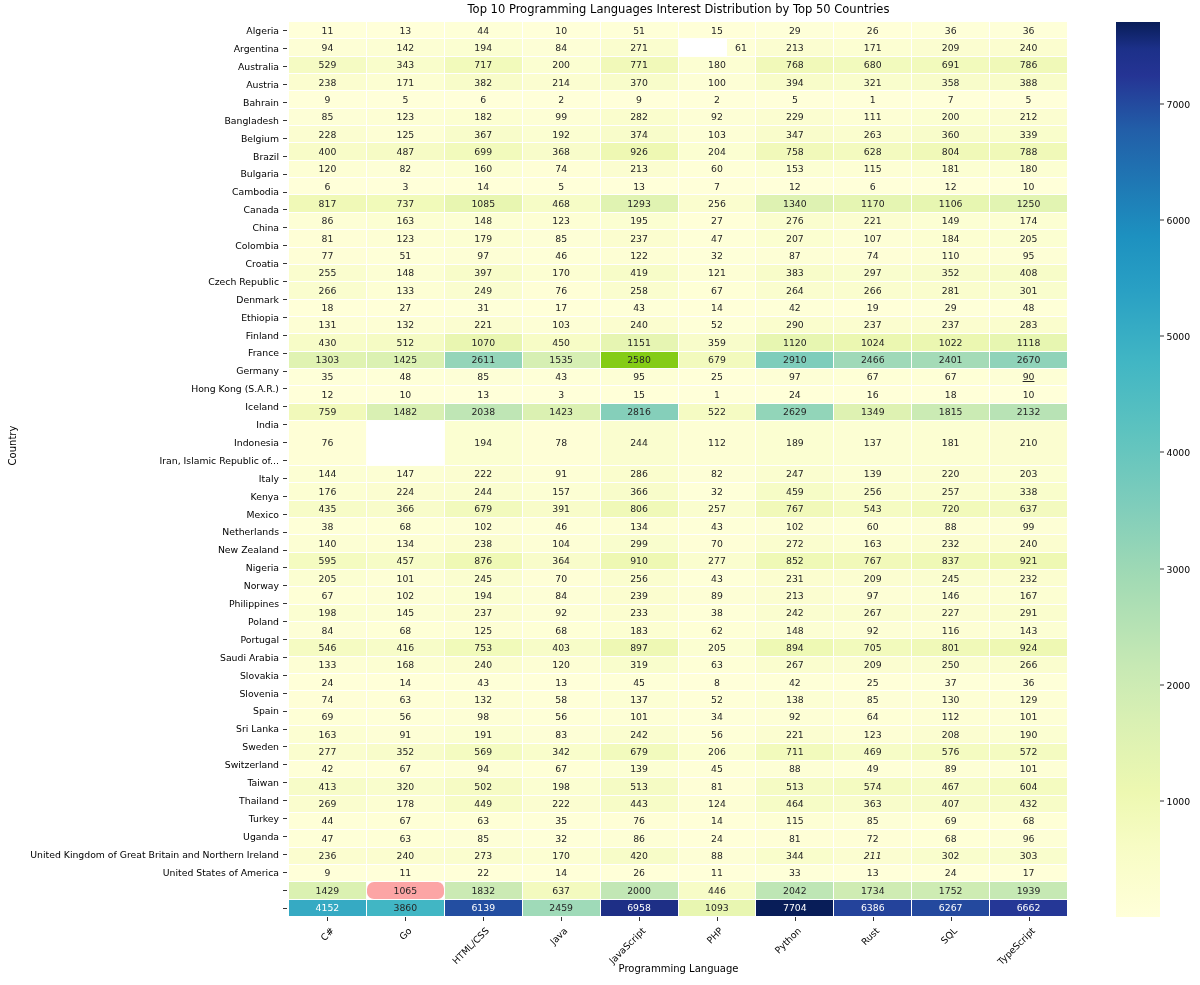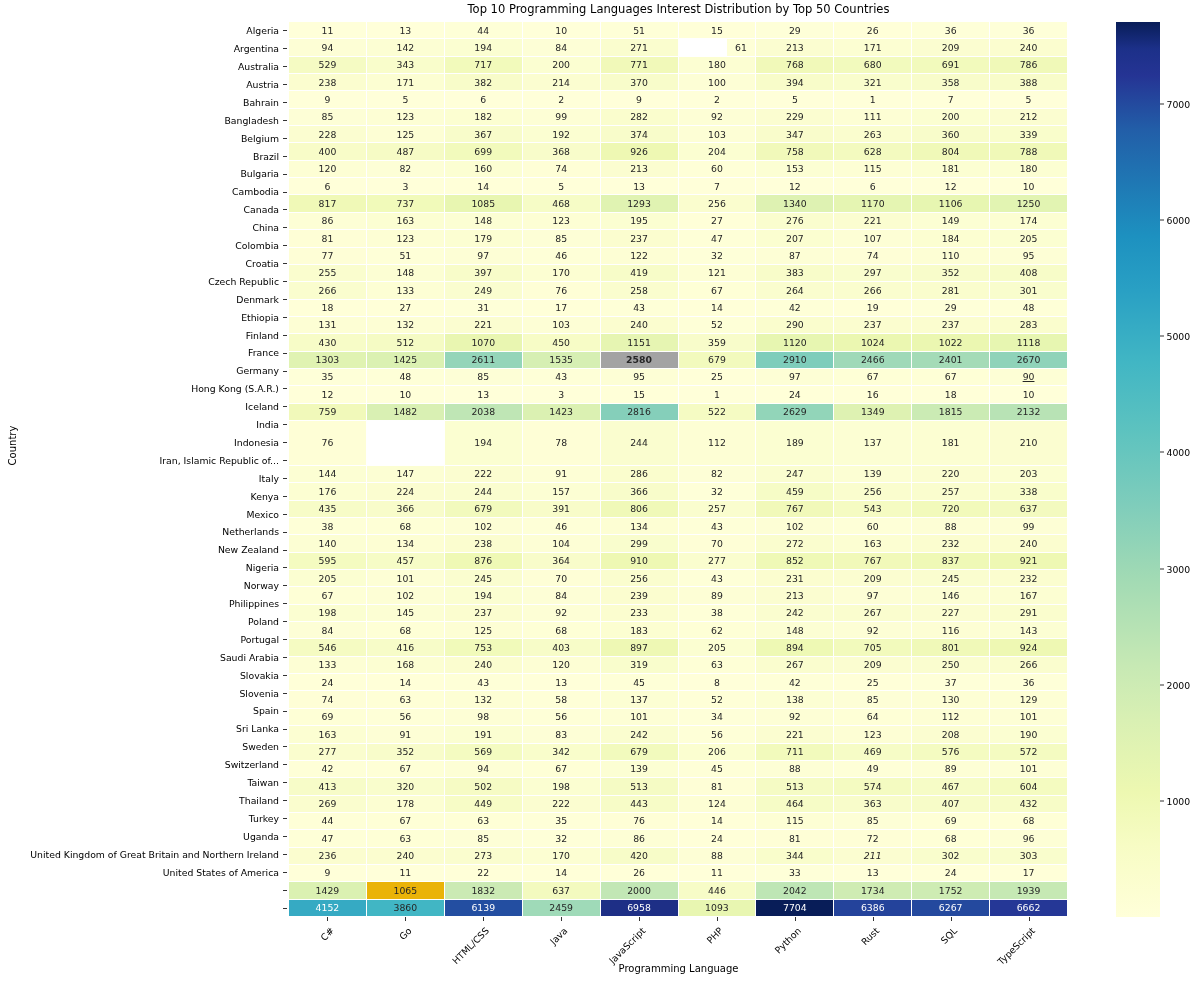--- a/index.html
+++ b/index.html
@@ -448,21 +448,21 @@
         <div class="cell" style="background: rgb(230, 245, 178);">1151</div>
         <div class="cell" style="background: rgb(248, 252, 202);">359</div>
         <div class="cell" style="background: rgb(231, 246, 177);">1120</div>
         <div class="cell" style="background: rgb(235, 247, 177);">1024</div>
         <div class="cell" style="background: rgb(235, 247, 177);">1022</div>
         <div class="cell" style="background: rgb(231, 246, 177);">1118</div>
         <div class="cell" style="background: rgb(224, 243, 178);">1303</div>
         <div class="cell" style="background: rgb(219, 241, 178);">1425</div>
         <div class="cell" style="background: rgb(148, 213, 185);">2611</div>
         <div class="cell" style="background: rgb(214, 239, 179);">1535</div>
-        <div class="cell" style="background: #a3a3a3; font-weight: bold;">2580</div>
+        <div class="cell" style="background: #84cc16;">2580</div>
         <div class="cell" style="background: rgb(242, 250, 189);">679</div>
         <div class="cell" style="background: rgb(126, 205, 187);">2910</div>
         <div class="cell" style="background: rgb(159, 217, 184);">2466</div>
         <div class="cell" style="background: rgb(164, 219, 183);">2401</div>
         <div class="cell" style="background: rgb(143, 211, 185);">2670</div>
         <div class="cell" style="background: rgb(254, 255, 216);">35</div>
         <div class="cell" style="background: rgb(254, 255, 215);">48</div>
         <div class="cell" style="background: rgb(253, 254, 214);">85</div>
         <div class="cell" style="background: rgb(254, 255, 215);">43</div>
         <div class="cell" style="background: rgb(253, 254, 213);">95</div>
@@ -735,21 +735,21 @@
         <div class="cell" style="background: rgb(255, 255, 217);">11</div>
         <div class="cell" style="background: rgb(255, 255, 216);">22</div>
         <div class="cell" style="background: rgb(255, 255, 216);">14</div>
         <div class="cell" style="background: rgb(255, 255, 216);">26</div>
         <div class="cell" style="background: rgb(255, 255, 217);">11</div>
         <div class="cell" style="background: rgb(254, 255, 216);">33</div>
         <div class="cell" style="background: rgb(255, 255, 217);">13</div>
         <div class="cell" style="background: rgb(255, 255, 216);">24</div>
         <div class="cell" style="background: rgb(255, 255, 216);">17</div>
         <div class="cell" style="background: rgb(219, 241, 178);">1429</div>
-        <div class="cell" style="background: #eab308;">1065</div>
+        <div class="cell" style="background: #fca5a5; border-radius: 7px;">1065</div>
         <div class="cell" style="background: rgb(203, 234, 180);">1832</div>
         <div class="cell" style="background: rgb(243, 250, 191);">637</div>
         <div class="cell" style="background: rgb(194, 231, 181);">2000</div>
         <div class="cell" style="background: rgb(247, 252, 199);">446</div>
         <div class="cell" style="background: rgb(190, 230, 181);">2042</div>
         <div class="cell" style="background: rgb(207, 236, 179);">1734</div>
         <div class="cell" style="background: rgb(206, 236, 179);">1752</div>
         <div class="cell" style="background: rgb(198, 233, 180);">1939</div>
         <div class="cell light" style="background: rgb(54, 170, 195);">4152</div>
         <div class="cell" style="background: rgb(65, 182, 196);">3860</div>

